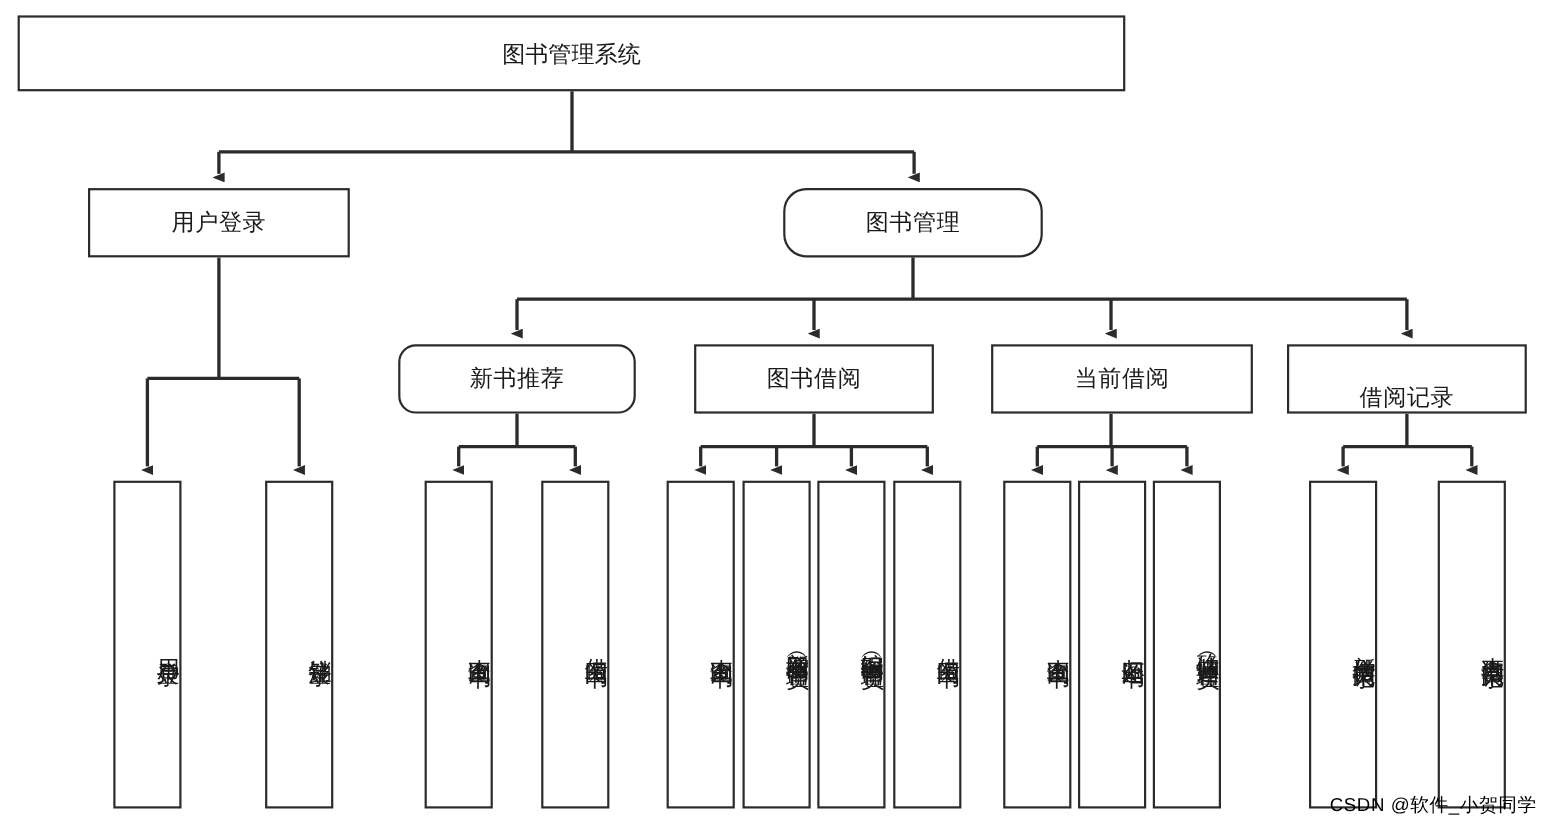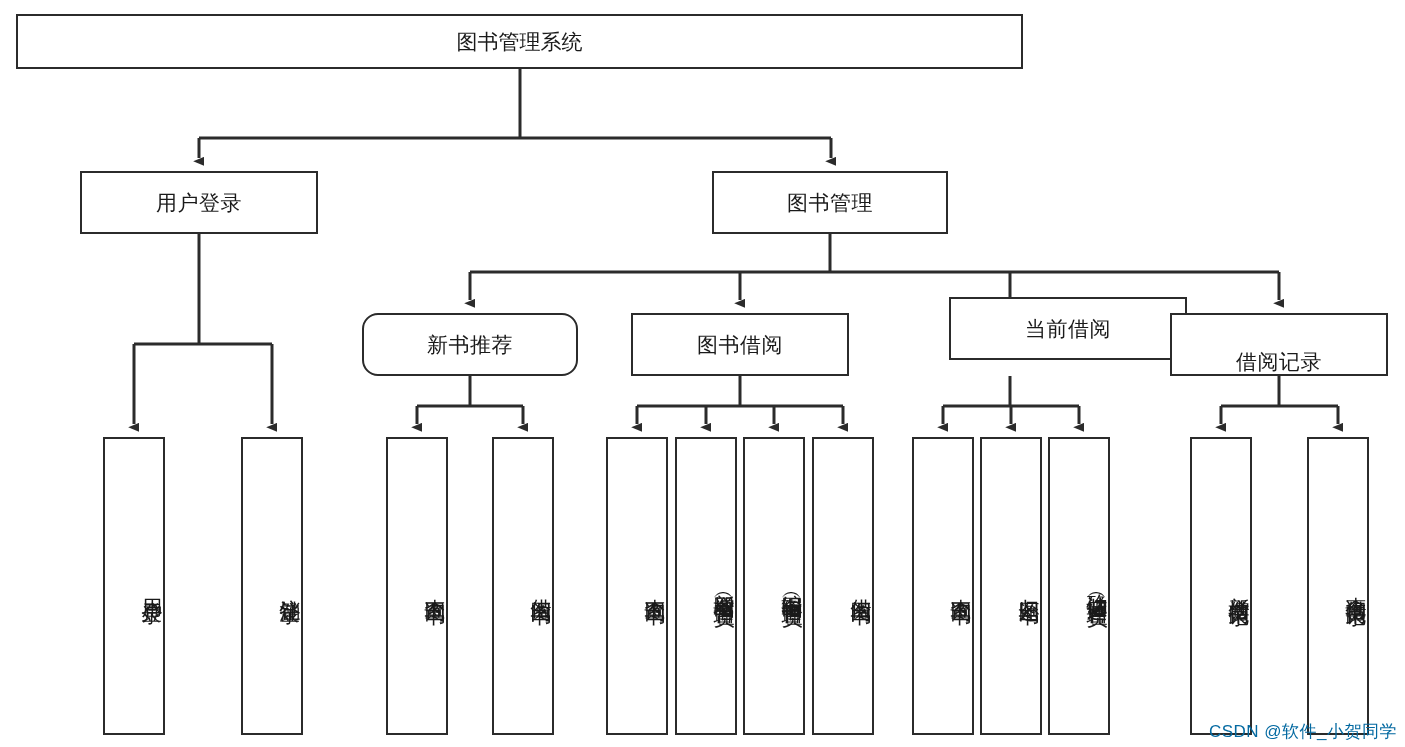--- a/index.html
+++ b/index.html
@@ -56,21 +56,21 @@
     writing-mode: vertical-rl;
     text-orientation: upright;
     line-height: 1.05;
     white-space: nowrap;
   }
   .watermark {
     position: absolute;
     right: 8px;
     bottom: 4px;
     font-size: 17px;
-    color: #0369a1;
+    color: #000000;
     white-space: nowrap;
     letter-spacing: 0.5px;
   }
 </style>
 </head>
 <body>
 
 <div id="canvas">
 
   <svg id="edges" viewBox="0 0 1405 747" xmlns="http://www.w3.org/2000/svg">
@@ -116,38 +116,38 @@
       <path d="M1011,406 L1011,424" marker-end="url(#arrow)"></path>
       <path d="M1079,406 L1079,424" marker-end="url(#arrow)"></path>
 
       <path d="M1279,376 L1279,406"></path>
       <path d="M1221,406 L1338,406"></path>
       <path d="M1221,406 L1221,424" marker-end="url(#arrow)"></path>
       <path d="M1338,406 L1338,424" marker-end="url(#arrow)"></path>
     </g>
   </svg>
 
-  <div class="node root" style="left:16px; top:14px; width:1007px; height:55px;">
+  <div class="node root" style="left:16px; top:14px; width:1007px; height:69px;">
     <span>图书管理系统</span>
   </div>
 
   <div class="node horiz" style="left:80px; top:171px; width:238px; height:63px;">
     <span>用户登录</span>
   </div>
-  <div class="node horiz" style="left:712px; top:171px; width:236px; height:63px;">
+  <div class="node horiz" style="left:712px; top:171px; width:236px; height:63px;border-radius:21px;">
     <span>图书管理</span>
   </div>
 
   <div class="node horiz" style="left:362px; top:313px; width:216px; height:63px;border-radius:16px;">
     <span>新书推荐</span>
   </div>
   <div class="node horiz" style="left:631px; top:313px; width:218px; height:63px;">
     <span>图书借阅</span>
   </div>
-  <div class="node horiz" style="left:901px; top:297px; width:238px; height:63px;margin-left:48px;">
+  <div class="node horiz" style="left:901px; top:313px; width:238px; height:63px;">
     <span>当前借阅</span>
   </div>
   <div class="node horiz" style="left:1170px; top:313px; width:218px; height:63px;align-items:flex-end;">
     <span>借阅记录</span>
   </div>
 
   <div class="node vert" style="left:103px; top:437px; width:62px; height:298px;">
     <span class="vtext">用户登录</span>
   </div>
   <div class="node vert" style="left:241px; top:437px; width:62px; height:298px;">

